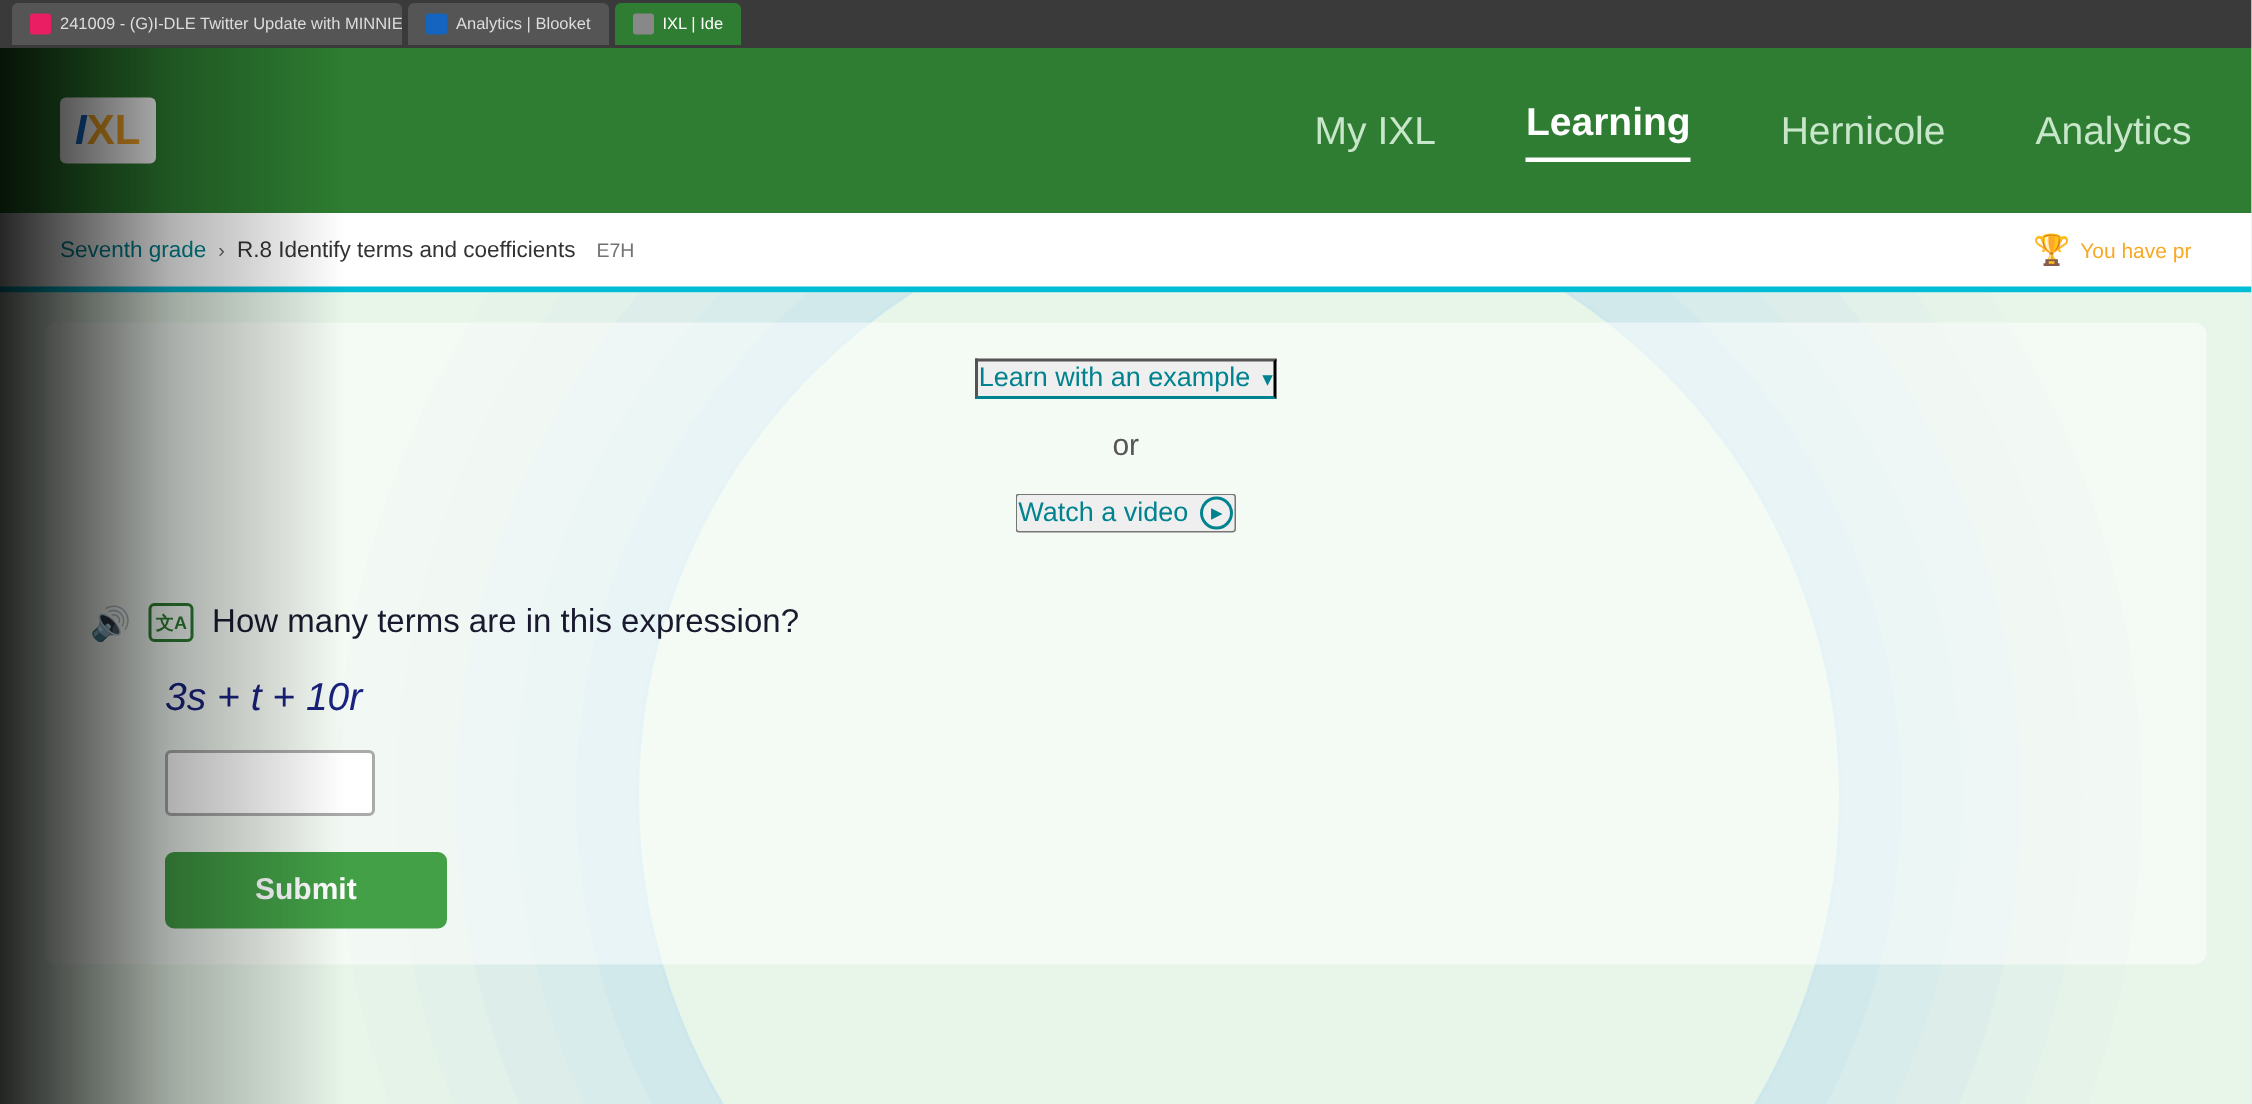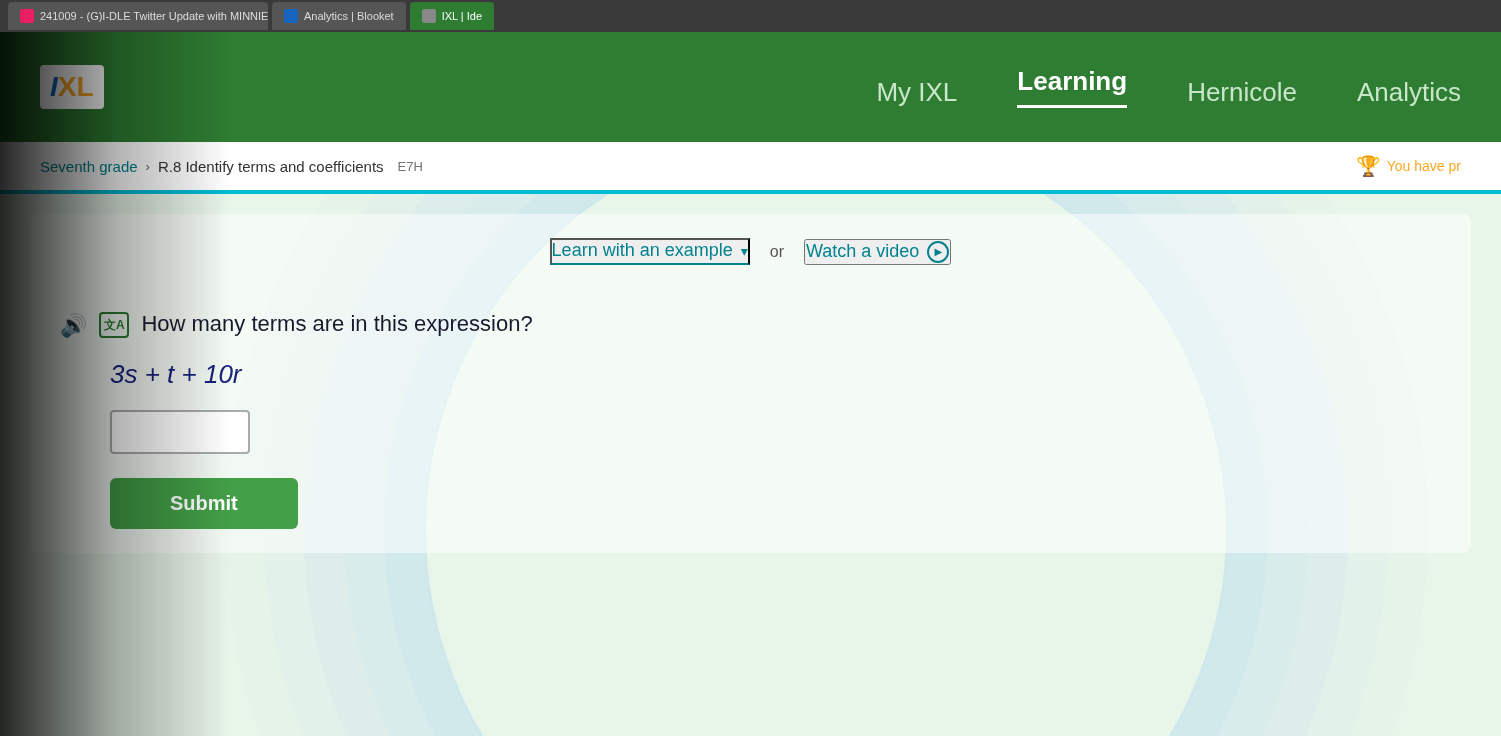--- a/index.html
+++ b/index.html
@@ -73,21 +73,21 @@
     }
     .logo-xl {
       color: #f9a825;
       font-size: 28px;
       font-weight: 900;
     }
     .nav-links {
       display: flex;
       gap: 60px;
       margin-left: auto;
-      align-items: flex-end;
+      align-items: center;
     }
     .nav-link {
       color: #c8e6c9;
       font-size: 26px;
       font-weight: 300;
       text-decoration: none;
       cursor: pointer;
     }
     .nav-link.active {
       color: white;
@@ -179,39 +179,40 @@
     }
 
     
     .helper-row {
       display: flex;
       align-items: center;
       justify-content: center;
       gap: 20px;
       margin-bottom: 30px;
       padding-bottom: 16px;
+      flex-direction: column;
     }
     .learn-example-btn {
       display: flex;
       align-items: center;
       gap: 8px;
       color: #00838f;
       font-size: 18px;
       font-weight: 500;
       cursor: pointer;
       border-bottom: 2px solid #00838f;
       padding-bottom: 2px;
     }
     .chevron-down {
       font-size: 14px;
       color: #00838f;
     }
     .or-text {
       color: #555;
-      font-size: 16px;
+      font-size: 20px;
     }
     .watch-video-btn {
       display: flex;
       gap: 8px;
       color: #00838f;
       font-size: 18px;
       font-weight: 500;
       cursor: pointer;
     }
     .play-circle {

